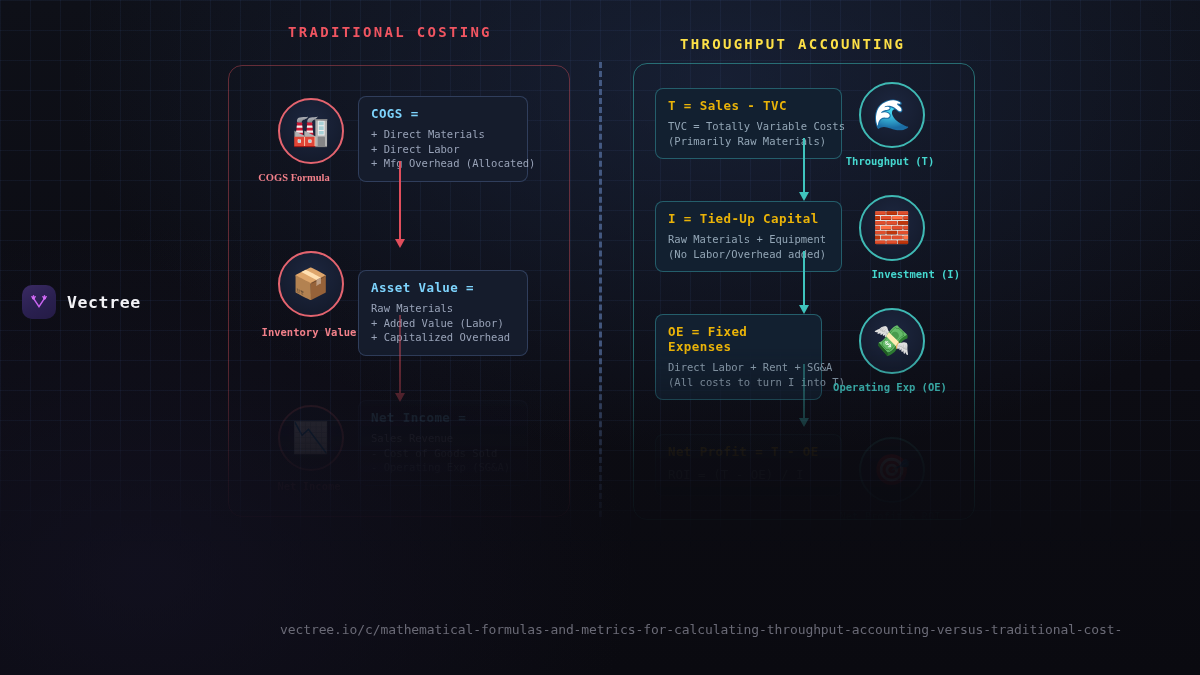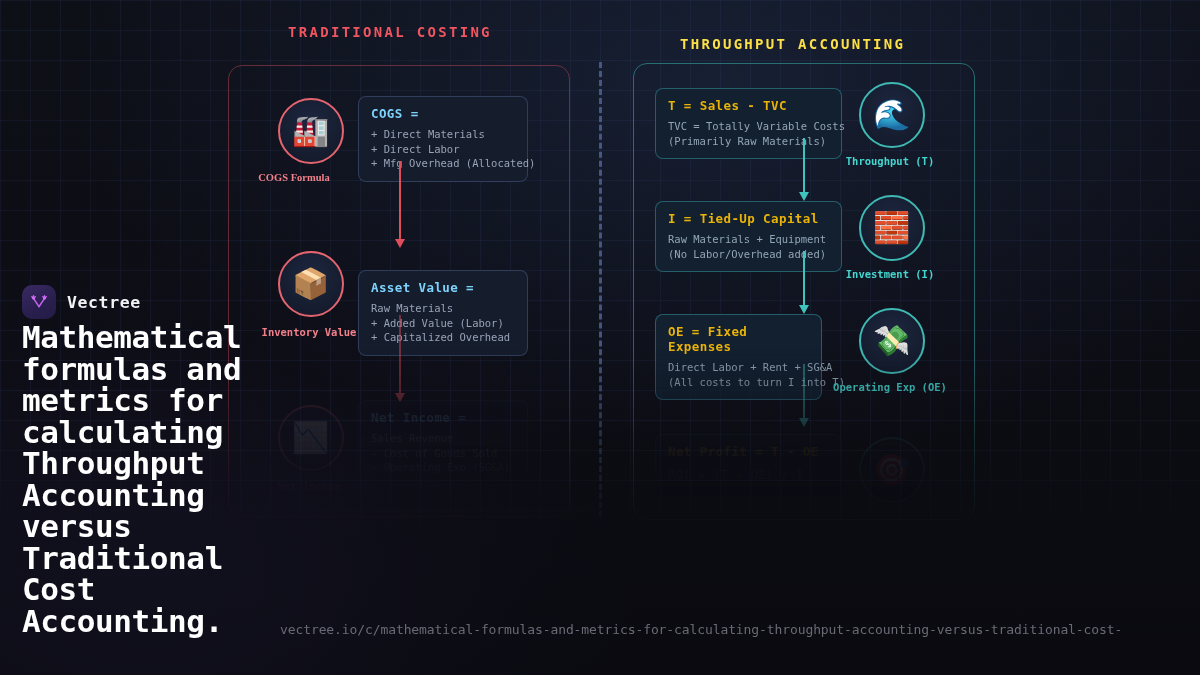--- a/index.html
+++ b/index.html
@@ -198,21 +198,21 @@
   </div>
 
   <div class="card teal" style="left:655px;top:201px;width:187px;">
     <div class="head">I = Tied-Up Capital</div>
     <div class="line">Raw Materials + Equipment</div>
     <div class="line">(No Labor/Overhead added)</div>
   </div>
   <div class="bubble teal" style="left:859px;top:195px;">
     <span>🧱</span>
   </div>
-  <div class="bubble-label teal" style="left:820px;top:268px;width:140px;">Investment (I)</div>
+  <div class="bubble-label teal" style="left:820px;top:268px;width:140px;text-align:right;">Investment (I)</div>
 
   <div class="arrow teal" style="left:803px;top:251px;height:62px;">
     <div class="shaft" style="height:54px;"></div>
     <div class="headtri" style="top:54px;"></div>
   </div>
 
   <div class="card teal" style="left:655px;top:314px;width:167px;">
     <div class="head">OE = Fixed Expenses</div>
     <div class="line">Direct Labor + Rent + SG&amp;A</div>
     <div class="line">(All costs to turn I into T)</div>
@@ -247,15 +247,14 @@
           <path d="M4.2 6.2 L6 8 M7.9 6.2 L6 8 M6 5.2 L6 8"></path>
           <path d="M16.2 6.2 L18 8 M19.9 6.2 L18 8 M18 5.2 L18 8"></path>
         </g>
         <circle cx="6" cy="8" r="1.5" fill="#d46ef5"></circle>
         <circle cx="18" cy="8" r="1.5" fill="#d46ef5"></circle>
       </svg>
     </div>
     <div id="brand-name">Vectree</div>
   </div>
 
-  <div id="headline">Mathematical formulas and metrics for calculating Throughput Accounting versus Traditional Cost Accounting.</div>
   <div id="url">vectree.io/c/mathematical-formulas-and-metrics-for-calculating-throughput-accounting-versus-traditional-cost-</div>
 </div>
 
 </body></html>

